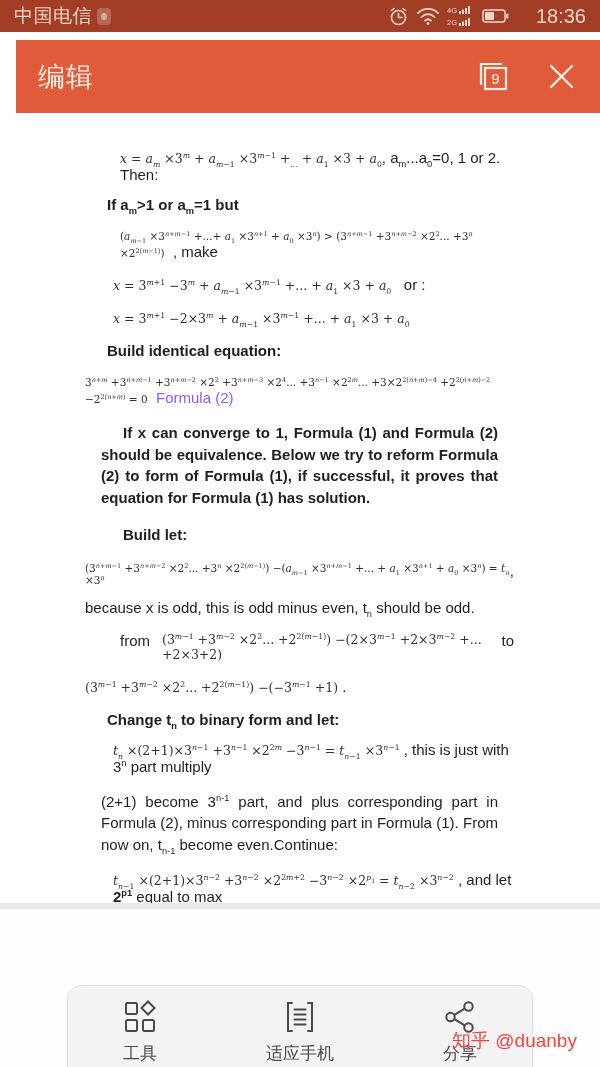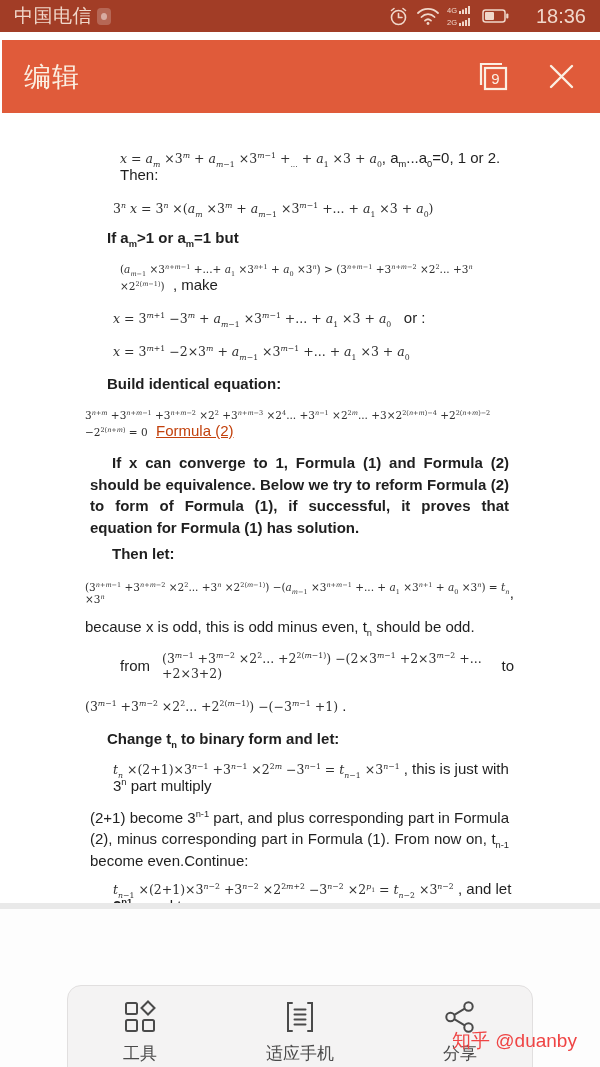--- a/index.html
+++ b/index.html
@@ -12,44 +12,44 @@
   .statusbar .carrier{font-size:19px;letter-spacing:.5px;display:flex;align-items:center;gap:5px;}
   .sim-badge{width:14px;height:17px;border-radius:4px;background:rgba(255,255,255,.22);
              display:inline-block;position:relative;}
   .sim-badge::after{content:"";position:absolute;left:4px;top:5px;width:6px;height:7px;border-radius:50%;
              background:rgba(255,255,255,.45);}
   .statusbar .right{margin-left:auto;display:flex;align-items:center;gap:7px;}
   .statusbar svg{display:block;}
   .time{font-size:20px;margin-left:20px;}
 
   
-  .header{position:absolute;top:40px;left:2px;right:0;height:73px;background:#e05b3a;
+  .header{position:absolute;top:40px;left:16px;right:0;height:73px;background:#e05b3a;
           display:flex;align-items:center;padding:0 22px;box-sizing:border-box;}
   .header .title{color:#fbf0e3;font-size:27px;letter-spacing:1px;}
   .header .actions{margin-left:auto;display:flex;align-items:center;gap:34px;}
   .header svg{display:block;}
 
   
   .page{position:absolute;top:113px;left:0;right:0;height:899px;background:#ffffff;
         padding:27px 86px 0 85px;box-sizing:border-box;color:#1f1f1f;font-size:15px;}
-  .line{margin:5px;}
+  .line{margin:16px;}
   .fl{margin:9px 0 13px;}
   .fm{font-family:"DejaVu Serif",serif;font-size:12.5px;color:#303030;}
   .fm i{font-style:italic;}
   .sm .fm{font-size:10.5px;}
   sup,sub{font-size:62%;line-height:0;}
   sup sub,sub sub{font-size:80%;}
   .ind1{padding-left:35px;}
   .ind2{padding-left:28px;}
   .ti{text-indent:22px;font-weight:bold;}
   .just{text-align:justify;line-height:21.5px;}
   .loose{line-height:31px;}
-  .spread{display:flex;align-items:center;}
+  .spread{display:flex;align-items:flex-start;}
   .push{margin-left:auto;}
-  .big{font-family:"Liberation Sans",sans-serif;font-size:15px;color:#c2410c;text-decoration:underline;}
+  .big{font-family:"Liberation Sans",sans-serif;font-size:15px;color:#8b5cf6;}
   .gap-top{margin-top:16px;}
 
   
   .page-divider{position:absolute;top:903px;left:0;right:0;height:6px;background:#e9e9e9;}
   .bottom-area{position:absolute;top:909px;left:0;right:0;bottom:0;background:#fdfdfd;}
   .toolbar{position:absolute;left:67px;top:76px;width:466px;height:110px;background:#f4f3f3;
            border:1px solid #e1dfdf;border-radius:14px;box-sizing:border-box;
            display:flex;justify-content:space-around;align-items:flex-start;padding-top:13px;}
   .tb-item{display:flex;flex-direction:column;align-items:center;gap:7px;color:#4a4a4a;cursor:pointer;}
   .tb-item .lbl{font-size:17px;}
@@ -112,29 +112,28 @@
       </svg>
       <svg width="33" height="33" viewBox="0 0 33 33" style="cursor:pointer;">
         <path d="M6 6 L27 27 M27 6 L6 27" stroke="#fbf0e3" stroke-width="2.4" stroke-linecap="round"></path>
       </svg>
     </span>
   </div>
 
   <div class="page">
     <div>
         <div class="line fl ind1"><span class="fm"><i>x</i> = <i>a</i><sub><i>m</i></sub> ×3<sup><i>m</i></sup> + <i>a</i><sub><i>m</i>−1</sub> ×3<sup><i>m</i>−1</sup> +<sub>...</sub> + <i>a</i><sub>1</sub> ×3 + <i>a</i><sub>0</sub></span>, a<sub>m</sub>...a<sub>0</sub>=0, 1 or 2. Then:</div>
-        <div class="line fl ind2 gap-top"><span class="fm">3<sup><i>n</i></sup> <i>x</i> = 3<sup><i>n</i></sup> ×(<i>a</i><sub><i>m</i></sub> ×3<sup><i>m</i></sup> + <i>a</i><sub><i>m</i>−1</sub> ×3<sup><i>m</i>−1</sup> +... + <i>a</i><sub>1</sub> ×3 + <i>a</i><sub>0</sub>)</span></div>
         <div class="line fl ti">If a<sub>m</sub>&gt;1 or a<sub>m</sub>=1 but</div>
         <div class="line fl ind1 sm"><span class="fm">(<i>a</i><sub><i>m</i>−1</sub> ×3<sup><i>n</i>+<i>m</i>−1</sup> +...+ <i>a</i><sub>1</sub> ×3<sup><i>n</i>+1</sup> + <i>a</i><sub>0</sub> ×3<sup><i>n</i></sup>) &gt; (3<sup><i>n</i>+<i>m</i>−1</sup> +3<sup><i>n</i>+<i>m</i>−2</sup> ×2<sup>2</sup>... +3<sup><i>n</i></sup> ×2<sup>2(<i>m</i>−1)</sup>)</span>&nbsp; , make</div>
         <div class="line fl ind2 gap-top"><span class="fm"><i>x</i> = 3<sup><i>m</i>+1</sup> −3<sup><i>m</i></sup> + <i>a</i><sub><i>m</i>−1</sub> ×3<sup><i>m</i>−1</sup> +... + <i>a</i><sub>1</sub> ×3 + <i>a</i><sub>0</sub></span>&nbsp;&nbsp; or&nbsp;:</div>
         <div class="line fl ind2 gap-top"><span class="fm"><i>x</i> = 3<sup><i>m</i>+1</sup> −2×3<sup><i>m</i></sup> + <i>a</i><sub><i>m</i>−1</sub> ×3<sup><i>m</i>−1</sup> +... + <i>a</i><sub>1</sub> ×3 + <i>a</i><sub>0</sub></span></div>
         <div class="line fl ti gap-top">Build identical equation:</div>
         <div class="line fl sm"><span class="fm">3<sup><i>n</i>+<i>m</i></sup> +3<sup><i>n</i>+<i>m</i>−1</sup> +3<sup><i>n</i>+<i>m</i>−2</sup> ×2<sup>2</sup> +3<sup><i>n</i>+<i>m</i>−3</sup> ×2<sup>4</sup>... +3<sup><i>n</i>−1</sup> ×2<sup>2<i>m</i></sup>... +3×2<sup>2(<i>n</i>+<i>m</i>)−4</sup> +2<sup>2(<i>n</i>+<i>m</i>)−2</sup> −2<sup>2(<i>n</i>+<i>m</i>)</sup> = 0</span>&nbsp; <span class="big">Formula (2)</span></div>
         <div class="line just ti">If x can converge to 1, Formula (1) and Formula (2) should be equivalence. Below we try to reform Formula (2) to form of Formula (1), if successful, it proves that equation for Formula (1) has solution.</div>
-        <div class="line just ti">Then let:</div>
+        <div class="line just ti">Build let:</div>
         <div class="line fl sm spread gap-top">
           <span class="fm">(3<sup><i>n</i>+<i>m</i>−1</sup> +3<sup><i>n</i>+<i>m</i>−2</sup> ×2<sup>2</sup>... +3<sup><i>n</i></sup> ×2<sup>2(<i>m</i>−1)</sup>) −(<i>a</i><sub><i>m</i>−1</sub> ×3<sup><i>n</i>+<i>m</i>−1</sup> +... + <i>a</i><sub>1</sub> ×3<sup><i>n</i>+1</sup> + <i>a</i><sub>0</sub> ×3<sup><i>n</i></sup>) = <i>t</i><sub><i>n</i></sub> ×3<sup><i>n</i></sup></span>
           <span class="push">,</span>
         </div>
         <div class="line fl">because x is odd, this is odd minus even, t<sub>n</sub> should be odd.</div>
         <div class="line fl ind1 spread gap-top">
           <span>from</span>
           <span class="fm" style="margin-left:12px;">(3<sup><i>m</i>−1</sup> +3<sup><i>m</i>−2</sup> ×2<sup>2</sup>... +2<sup>2(<i>m</i>−1)</sup>) −(2×3<sup><i>m</i>−1</sup> +2×3<sup><i>m</i>−2</sup> +... +2×3+2)</span>
           <span class="push">to</span>
         </div>

